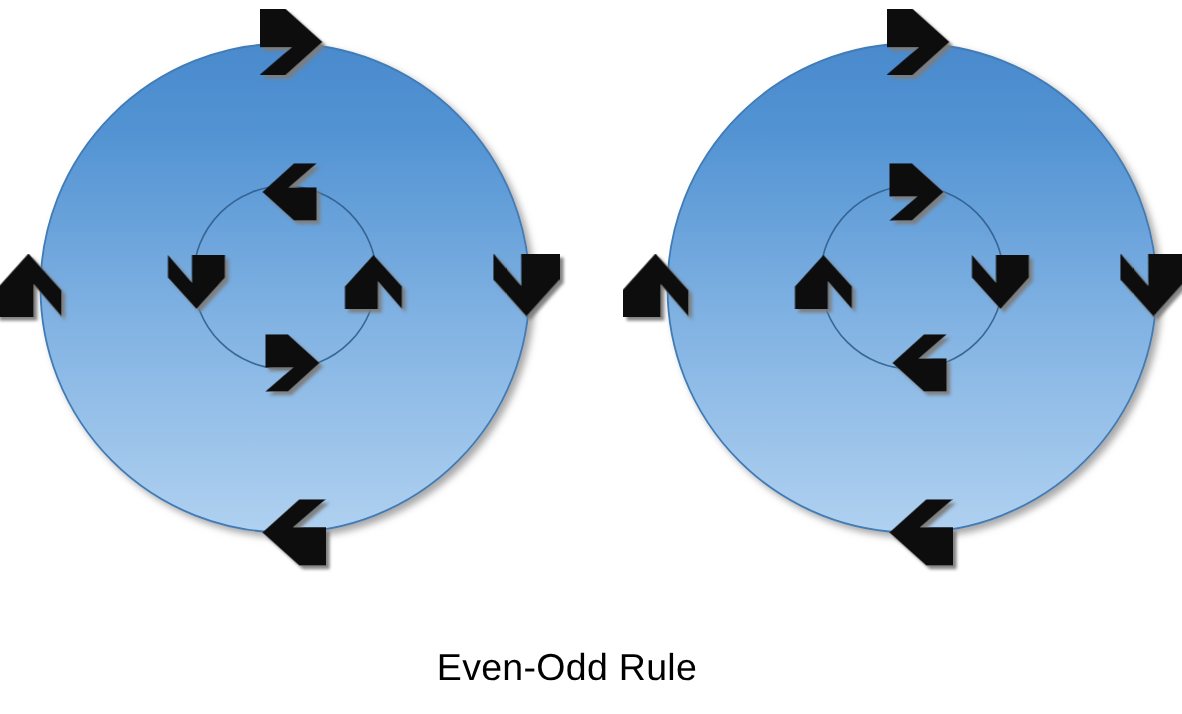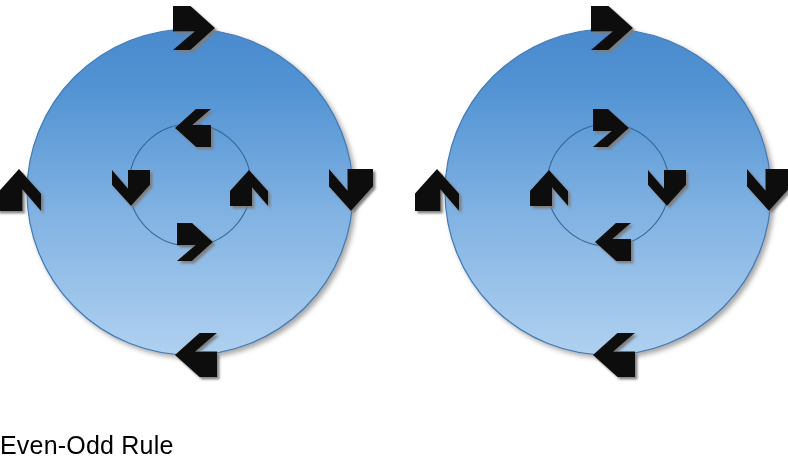--- a/index.html
+++ b/index.html
@@ -25,21 +25,21 @@
     top: 0;
     left: 0;
     width: 788px;
     height: 476px;
   }
   .caption {
     position: absolute;
     left: 0;
     top: 432px;
     width: 756px;
-    text-align: left;
+    text-align: center;
     font-family: "Liberation Sans", sans-serif;
     font-size: 25px;
     font-weight: 400;
     color: #000000;
     letter-spacing: 0.2px;
     line-height: 1.1;
     user-select: none;
   }
 </style>
 </head>

